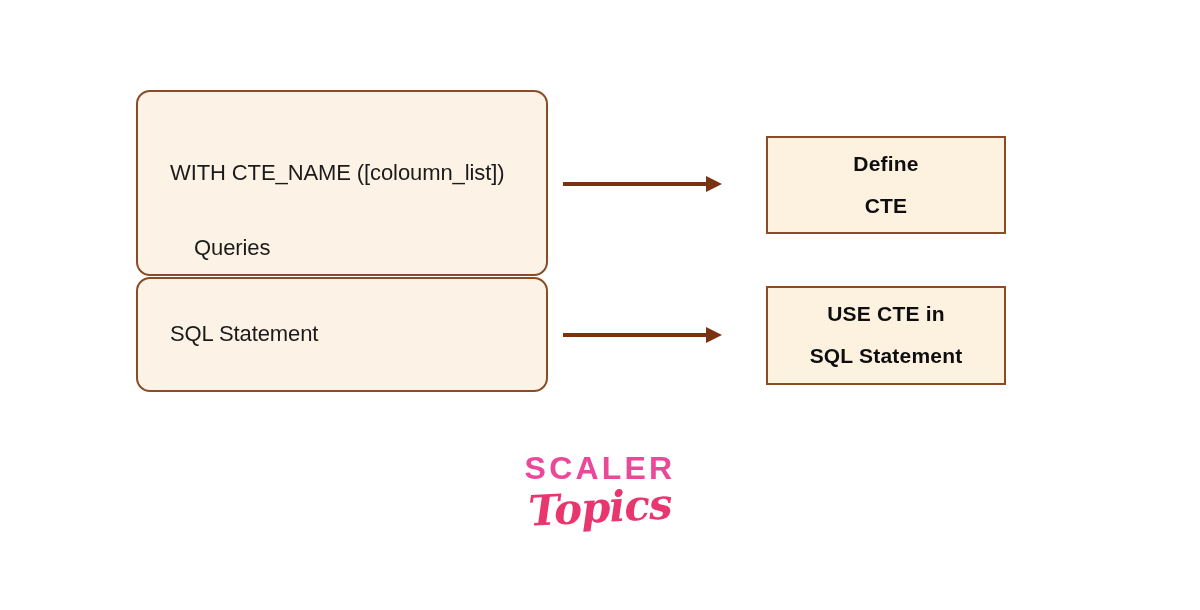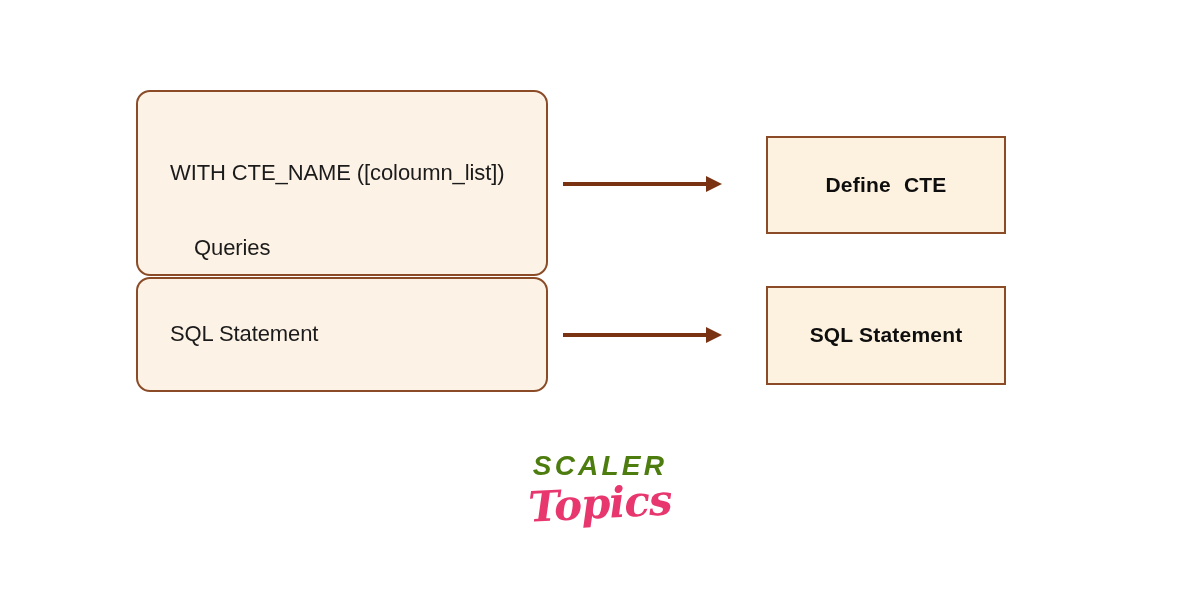--- a/index.html
+++ b/index.html
@@ -110,21 +110,21 @@
   #arrow-statement .arrow-shaft { width: 145px; }
   #arrow-statement .arrow-head  { left: 143px; }
 
   
   .result-box {
     position: absolute;
     background: #fdf2e0;
     border: 2px solid #8a4b26;
     box-sizing: border-box;
     display: flex;
-    flex-direction: row;
+    flex-direction: column;
     align-items: center;
     justify-content: center;
     text-align: center;
     gap: 13px;
   }
 
   #result-box-define {
     left: 766px;
     top: 136px;
     width: 240px;
@@ -150,26 +150,25 @@
   
   #logo {
     position: absolute;
     left: 0;
     top: 452px;
     width: 1200px;
     text-align: center;
   }
   #logo-scaler {
     display: block;
-    font-size: 28px;
+    font-size: 32px;
     font-weight: bold;
-    color: #4d7c0f;
+    color: #ec4899;
     letter-spacing: 3.2px;
     line-height: 1.0;
-    font-style: italic;
   }
   #logo-topics {
     display: block;
     margin-top: 2px;
     font-family: "DejaVu Serif", serif;
     font-size: 42px;
     font-style: italic;
     font-weight: bold;
     color: #e8366e;
     line-height: 1.05;
@@ -203,20 +202,21 @@
     <div class="arrow-shaft"></div>
     <div class="arrow-head"></div>
   </div>
 
   <div class="result-box" id="result-box-define">
     <span class="result-line">Define</span>
     <span class="result-line">CTE</span>
   </div>
 
   <div class="result-box" id="result-box-use">
+    <span class="result-line">USE CTE in</span>
     <span class="result-line">SQL Statement</span>
   </div>
 
   <div id="logo">
     <span id="logo-scaler">SCALER</span>
     <span id="logo-topics">Topics</span>
   </div>
 
 </div>
 

